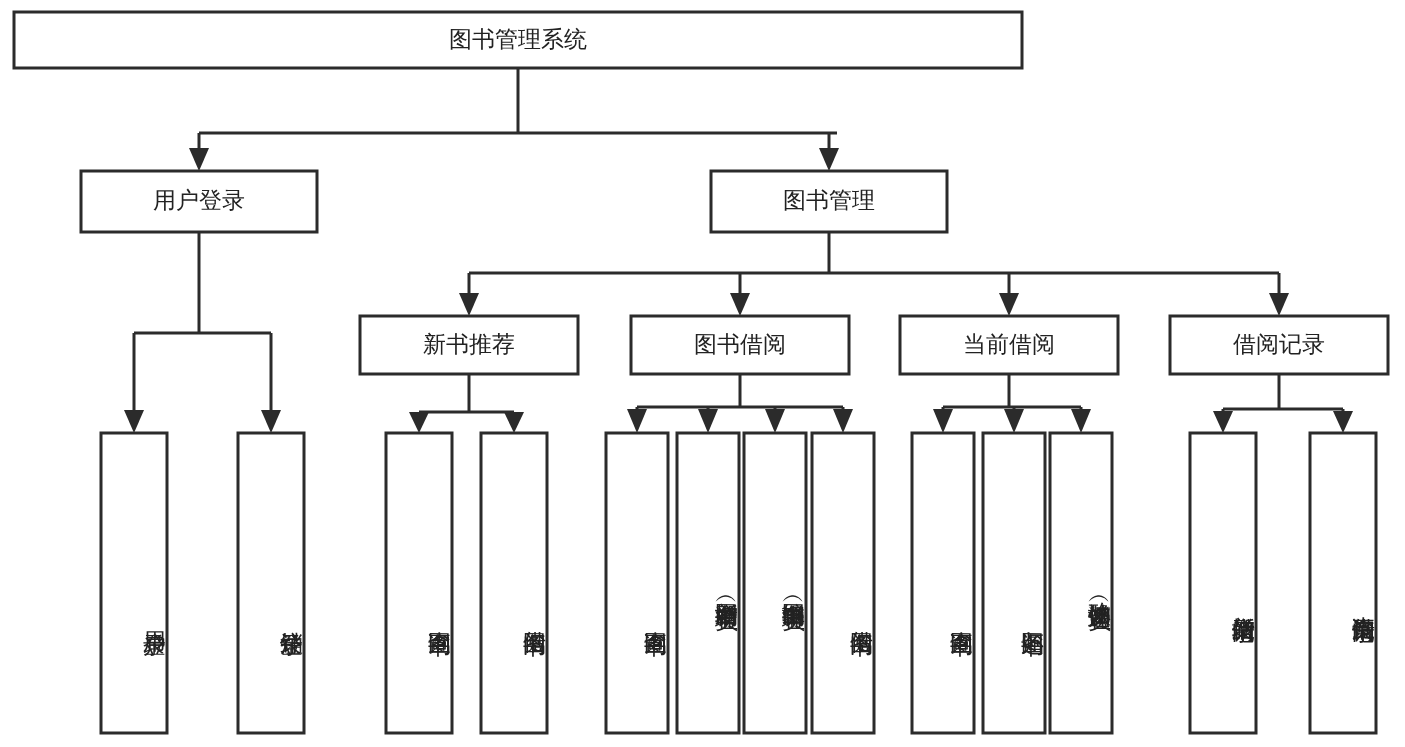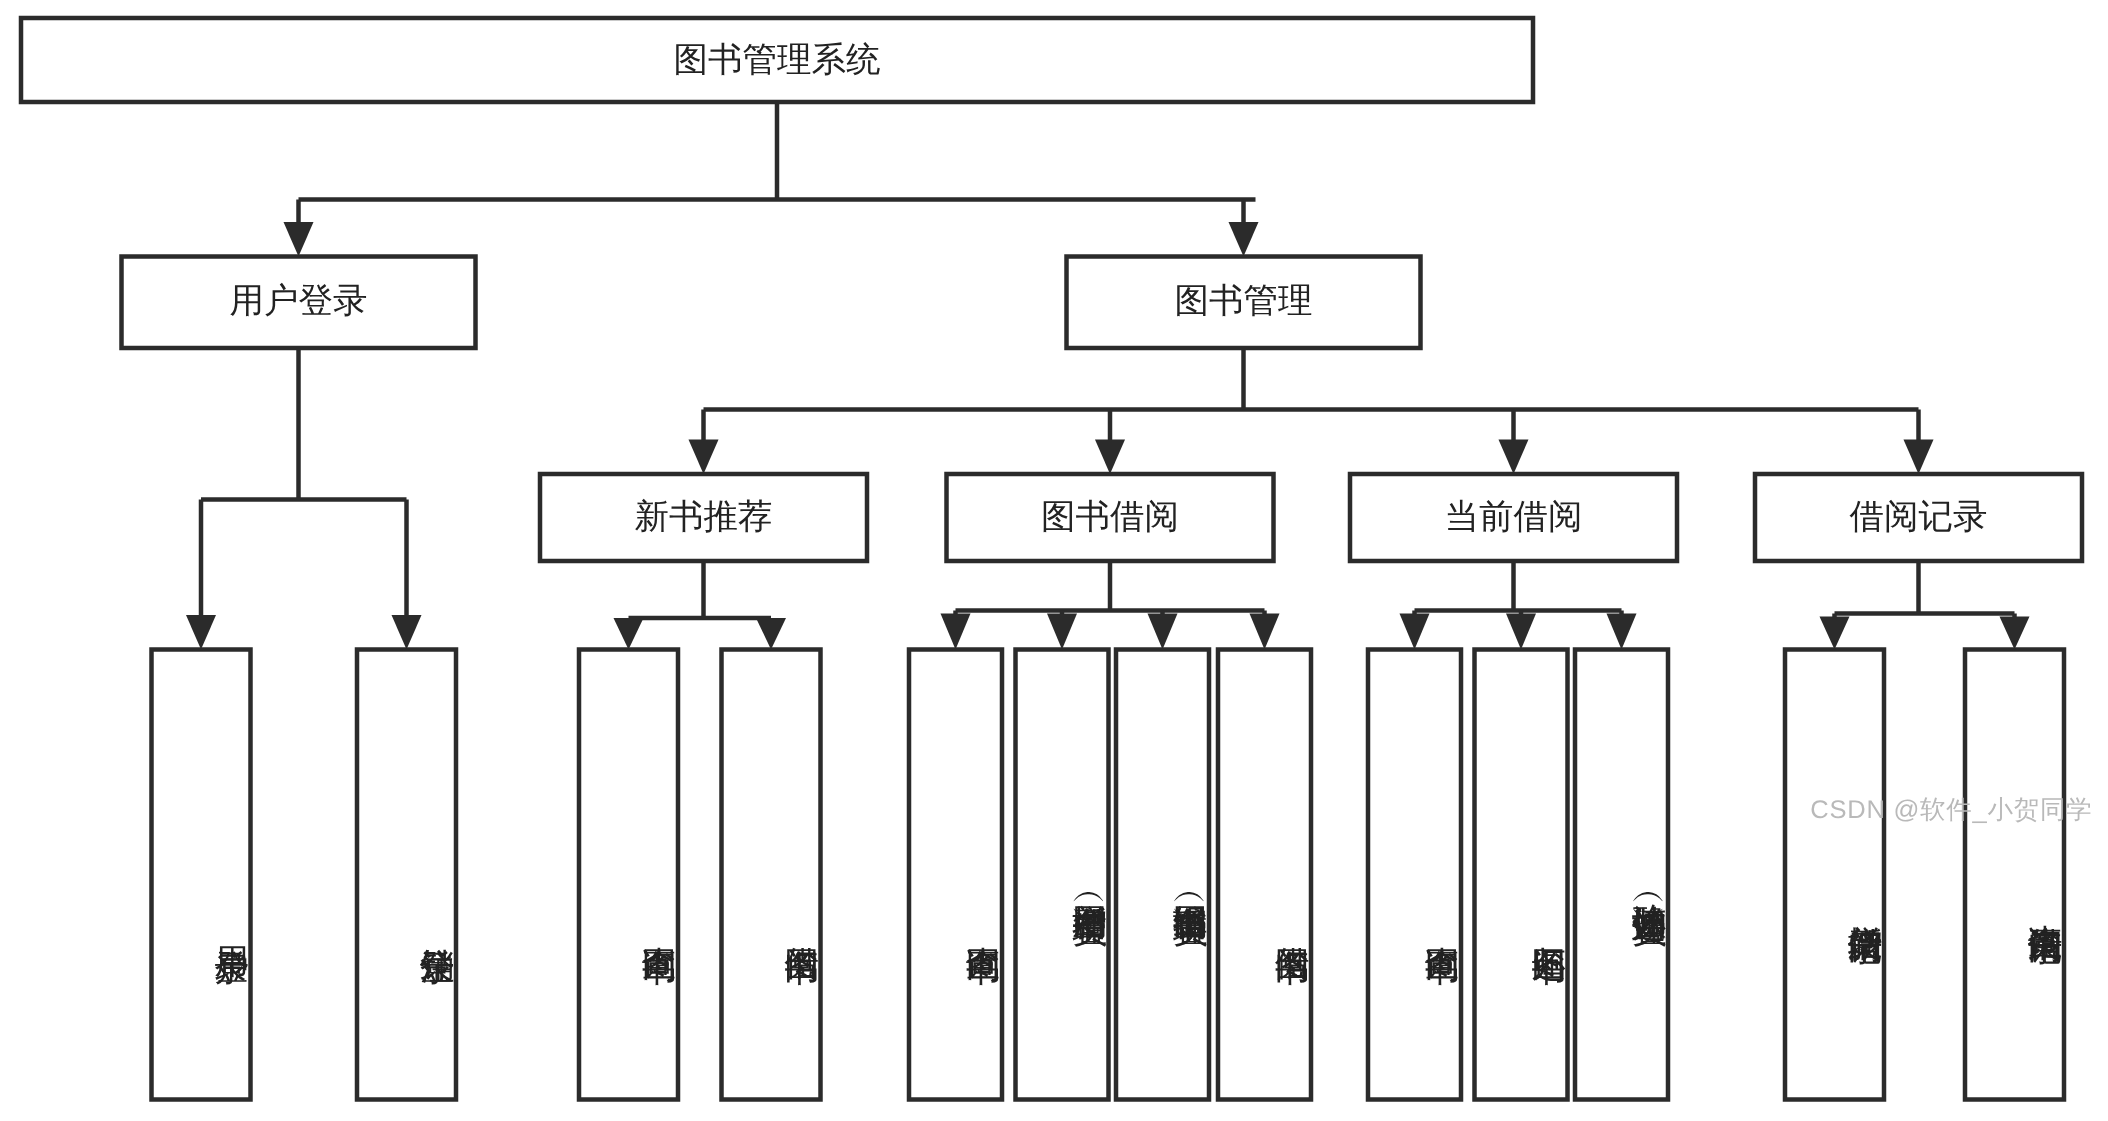--- a/index.html
+++ b/index.html
@@ -211,15 +211,14 @@
   <div class="node-label-v" style="left:606px; top:500px; width:62px; height:230px;">查询图书</div>
   <div class="node-label-v" style="left:677px; top:443px; width:62px; height:290px;">新增图书（管理员）</div>
   <div class="node-label-v" style="left:744px; top:443px; width:62px; height:290px;">编辑图书（管理员）</div>
   <div class="node-label-v" style="left:812px; top:500px; width:62px; height:230px;">借阅图书</div>
   <div class="node-label-v" style="left:912px; top:500px; width:62px; height:230px;">查询图书</div>
   <div class="node-label-v" style="left:983px; top:500px; width:62px; height:230px;">归还图书</div>
   <div class="node-label-v" style="left:1050px; top:443px; width:62px; height:290px;">确认归还（管理员）</div>
   <div class="node-label-v" style="left:1190px; top:468px; width:66px; height:265px;">新增借阅记录</div>
   <div class="node-label-v" style="left:1310px; top:468px; width:66px; height:265px;">查询借阅记录</div>
 
-  <div class="watermark">CSDN @软件_小贺同学</div>
 
 </div>
 
 </body></html>

